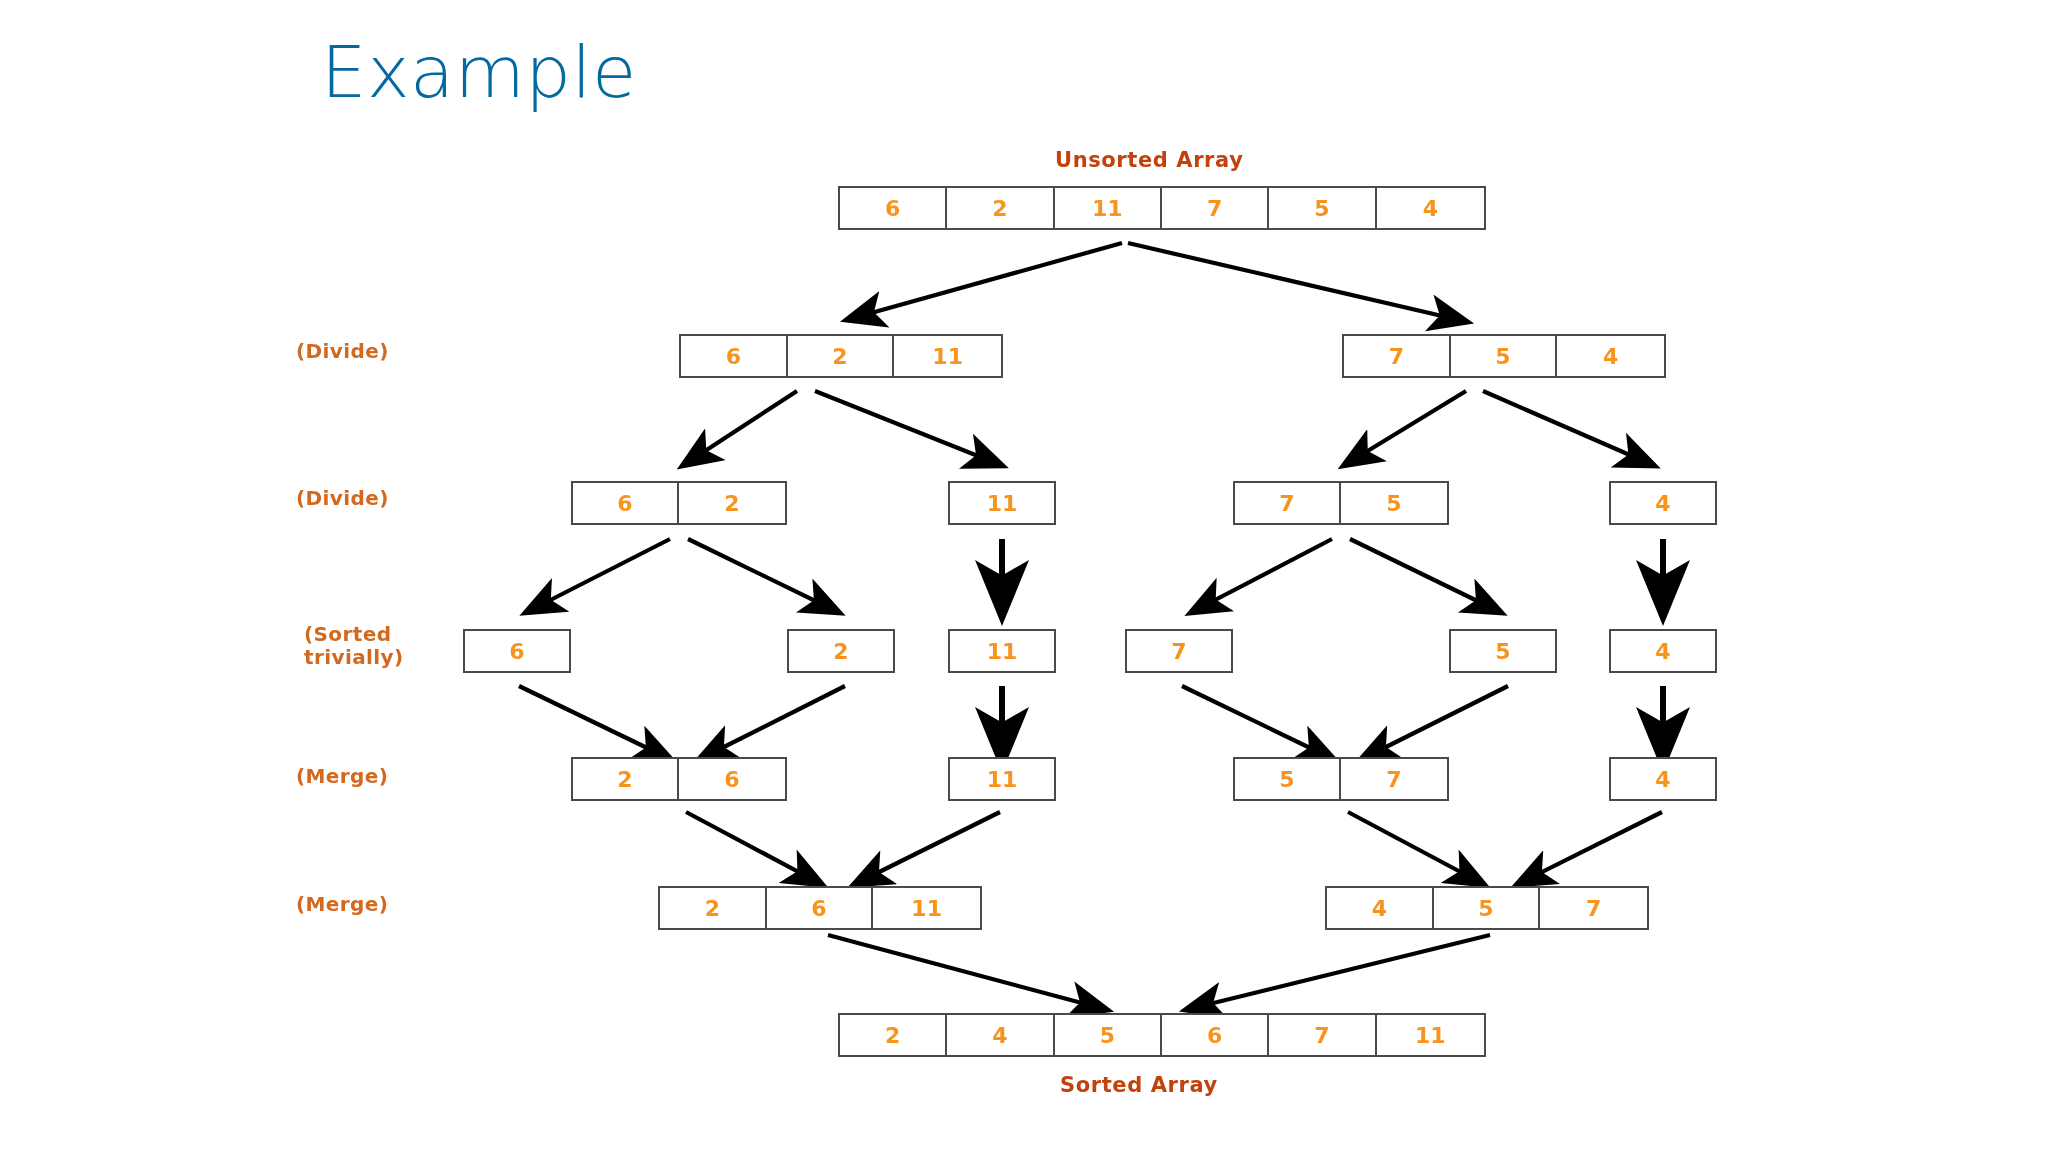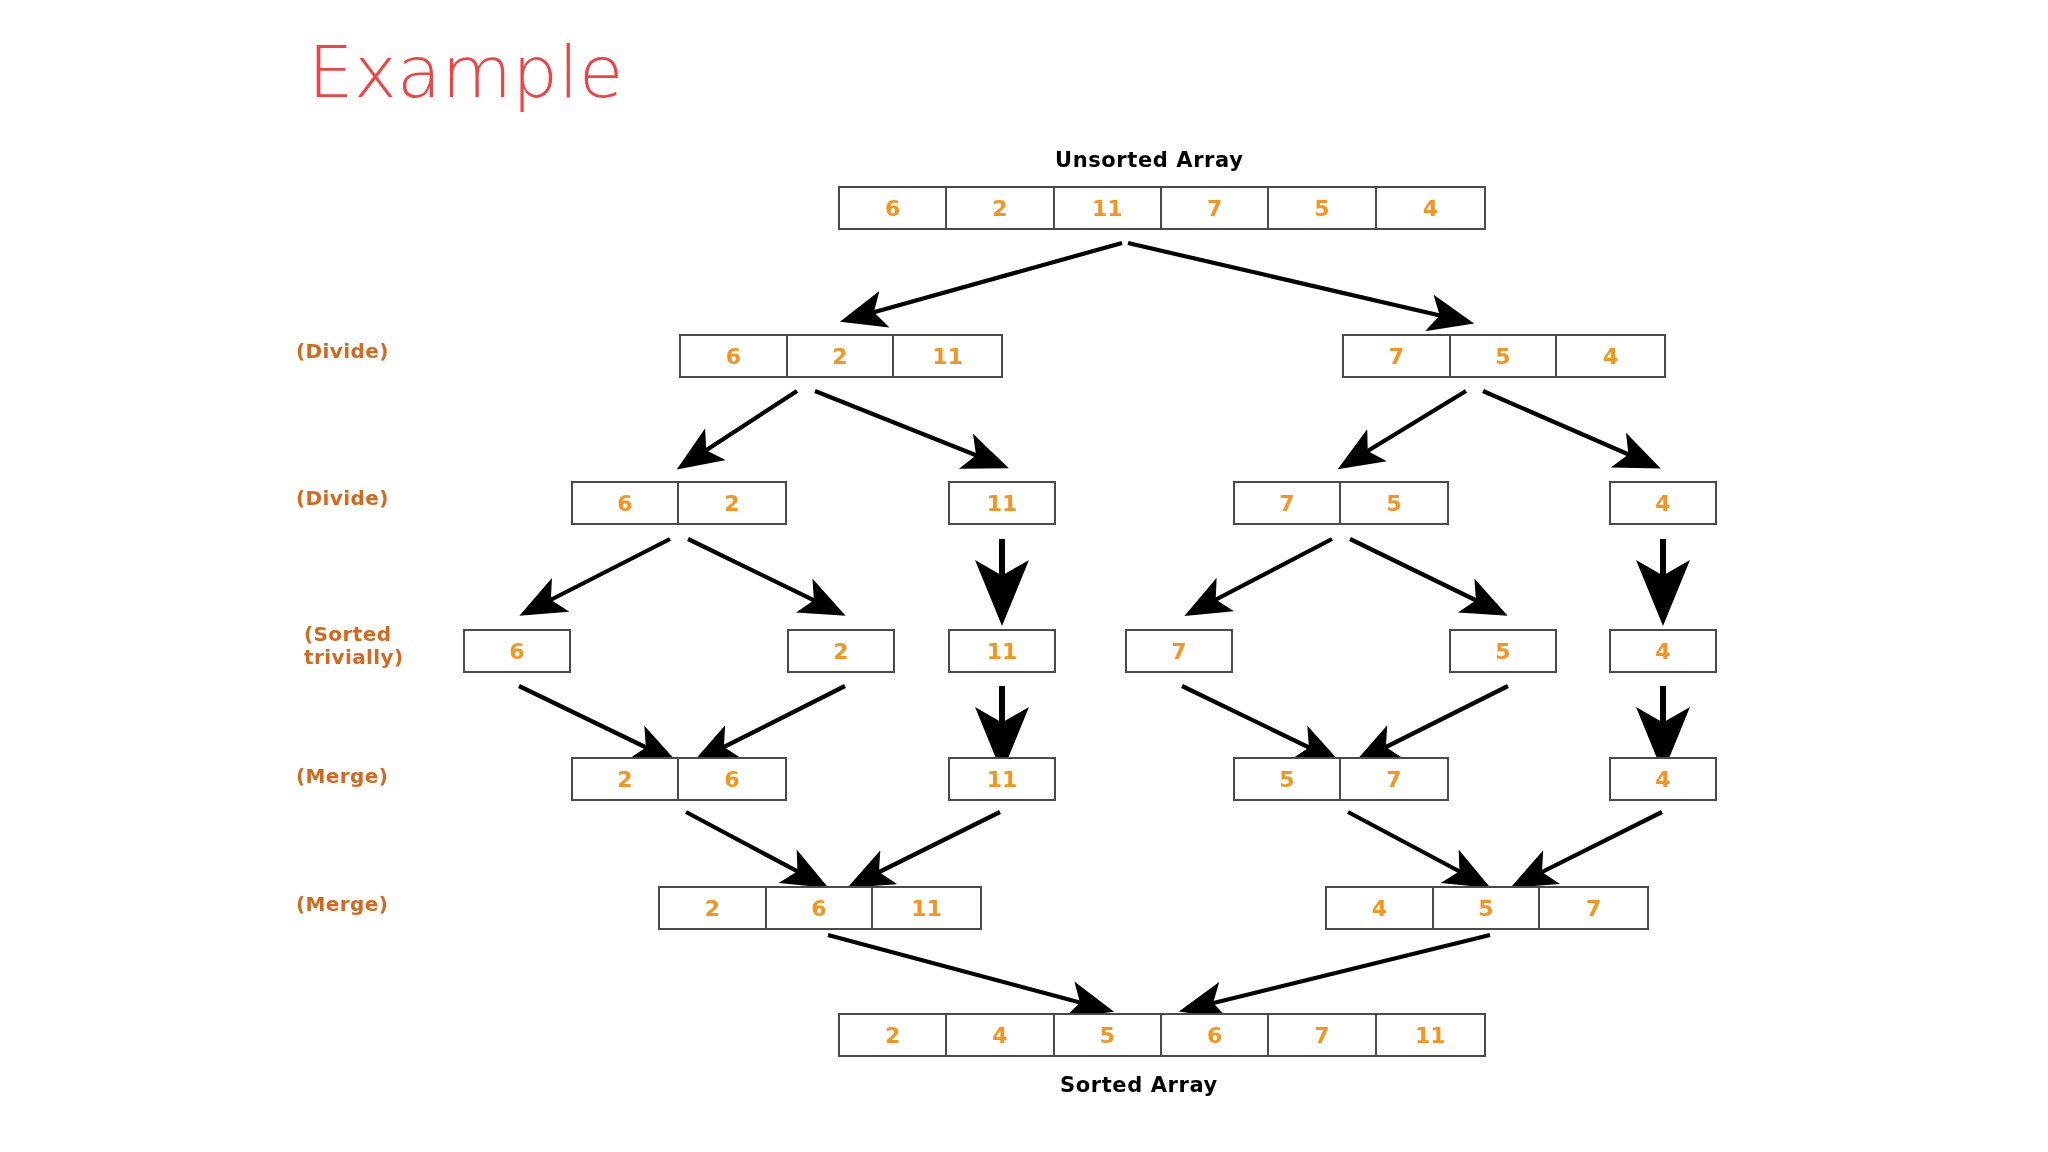--- a/index.html
+++ b/index.html
@@ -12,37 +12,37 @@
     width: 2048px;
     height: 1152px;
     background: #ffffff;
     overflow: hidden;
     font-family: "Liberation Sans", sans-serif;
   }
 
   
   #page-title {
     position: absolute;
-    left: 308px;
+    left: 321px;
     top: 36px;
     font-size: 72px;
     font-weight: 300;
-    color: #ef4444;
+    color: #0369a1;
     letter-spacing: 0.5px;
     line-height: 1;
     white-space: nowrap;
     font-family: "DejaVu Sans", sans-serif;
   }
 
   
   .caption {
     position: absolute;
     font-size: 21px;
     font-weight: bold;
-    color: #000000;
+    color: #c2410c;
     letter-spacing: 0.6px;
     white-space: nowrap;
     text-align: center;
     font-family: "DejaVu Sans", sans-serif;
   }
 
   
   .stage-label {
     position: absolute;
     font-size: 20px;

